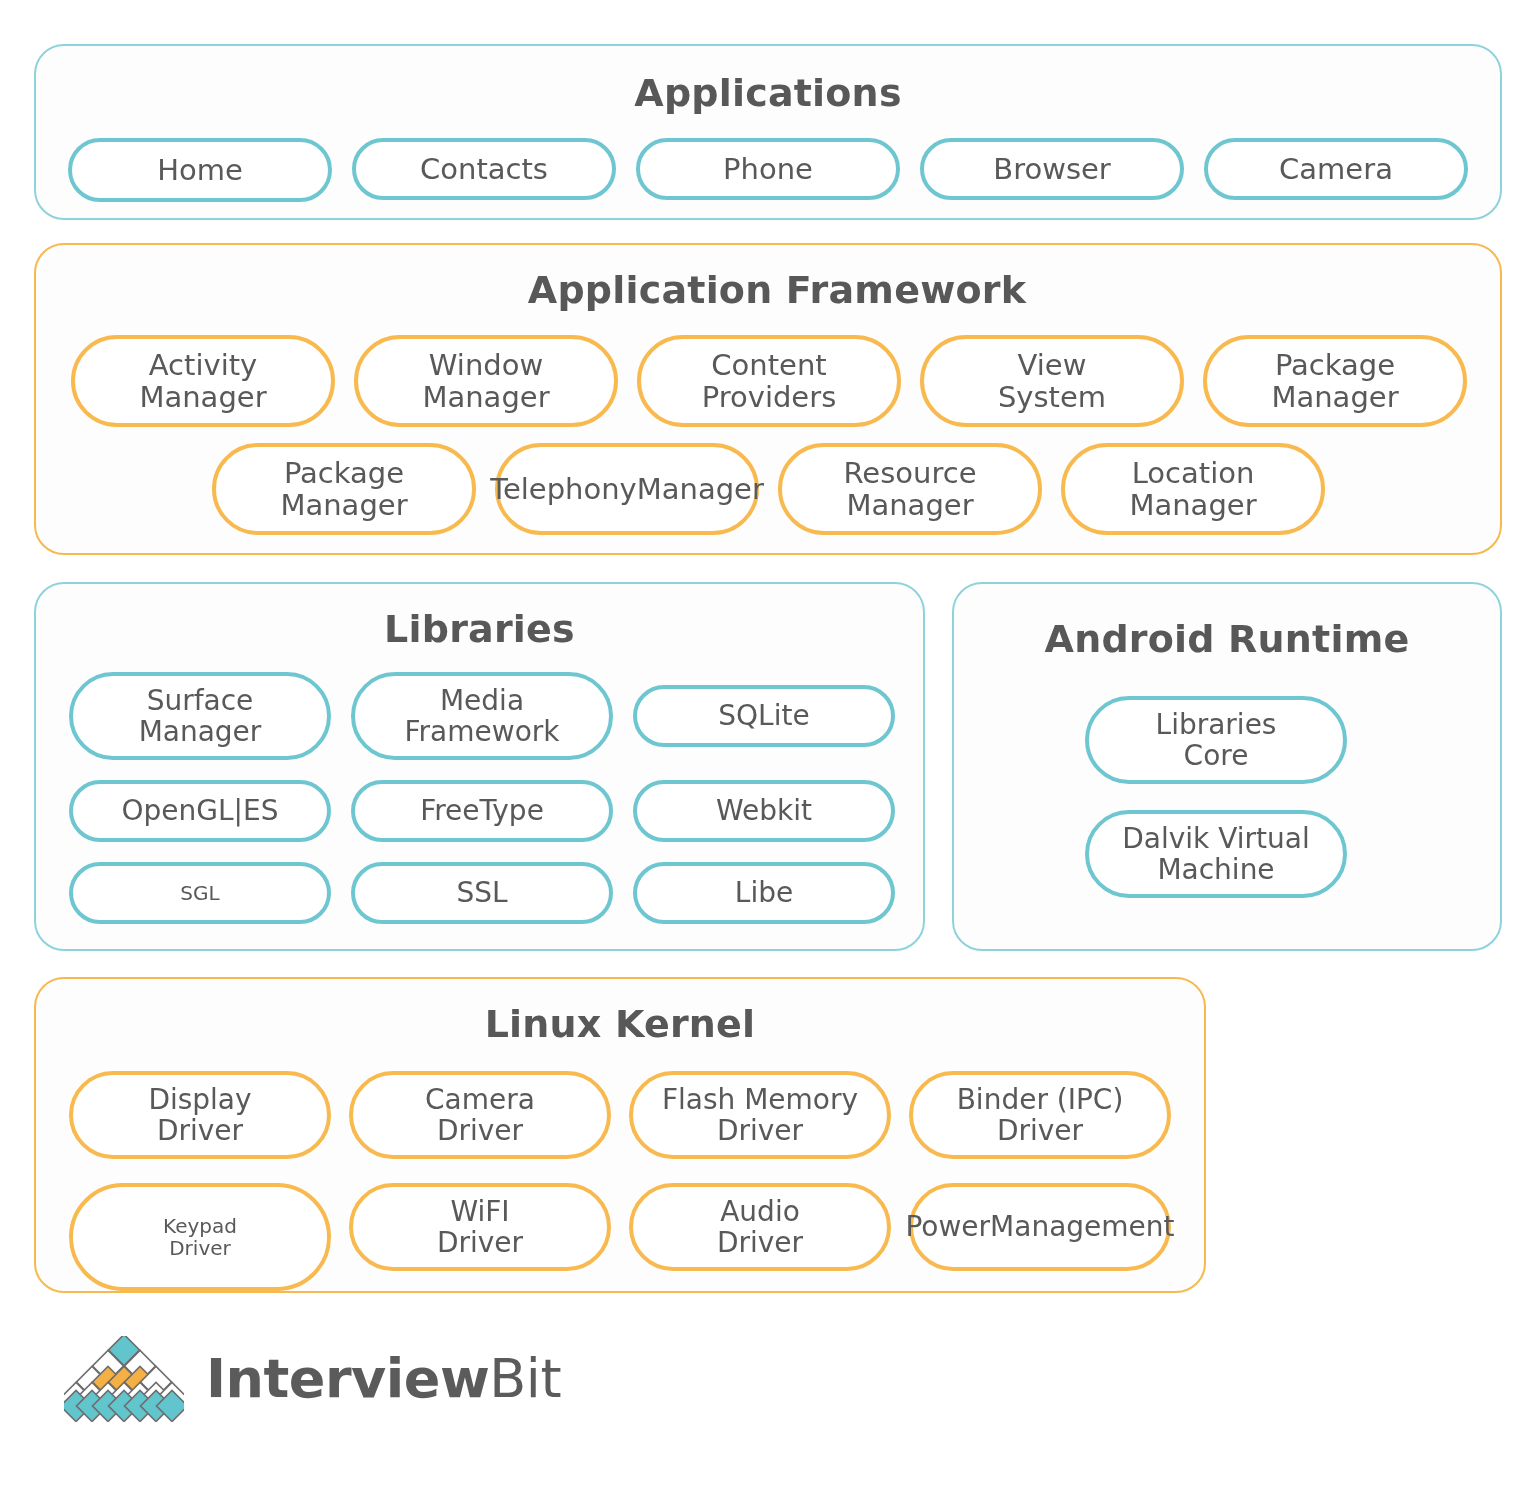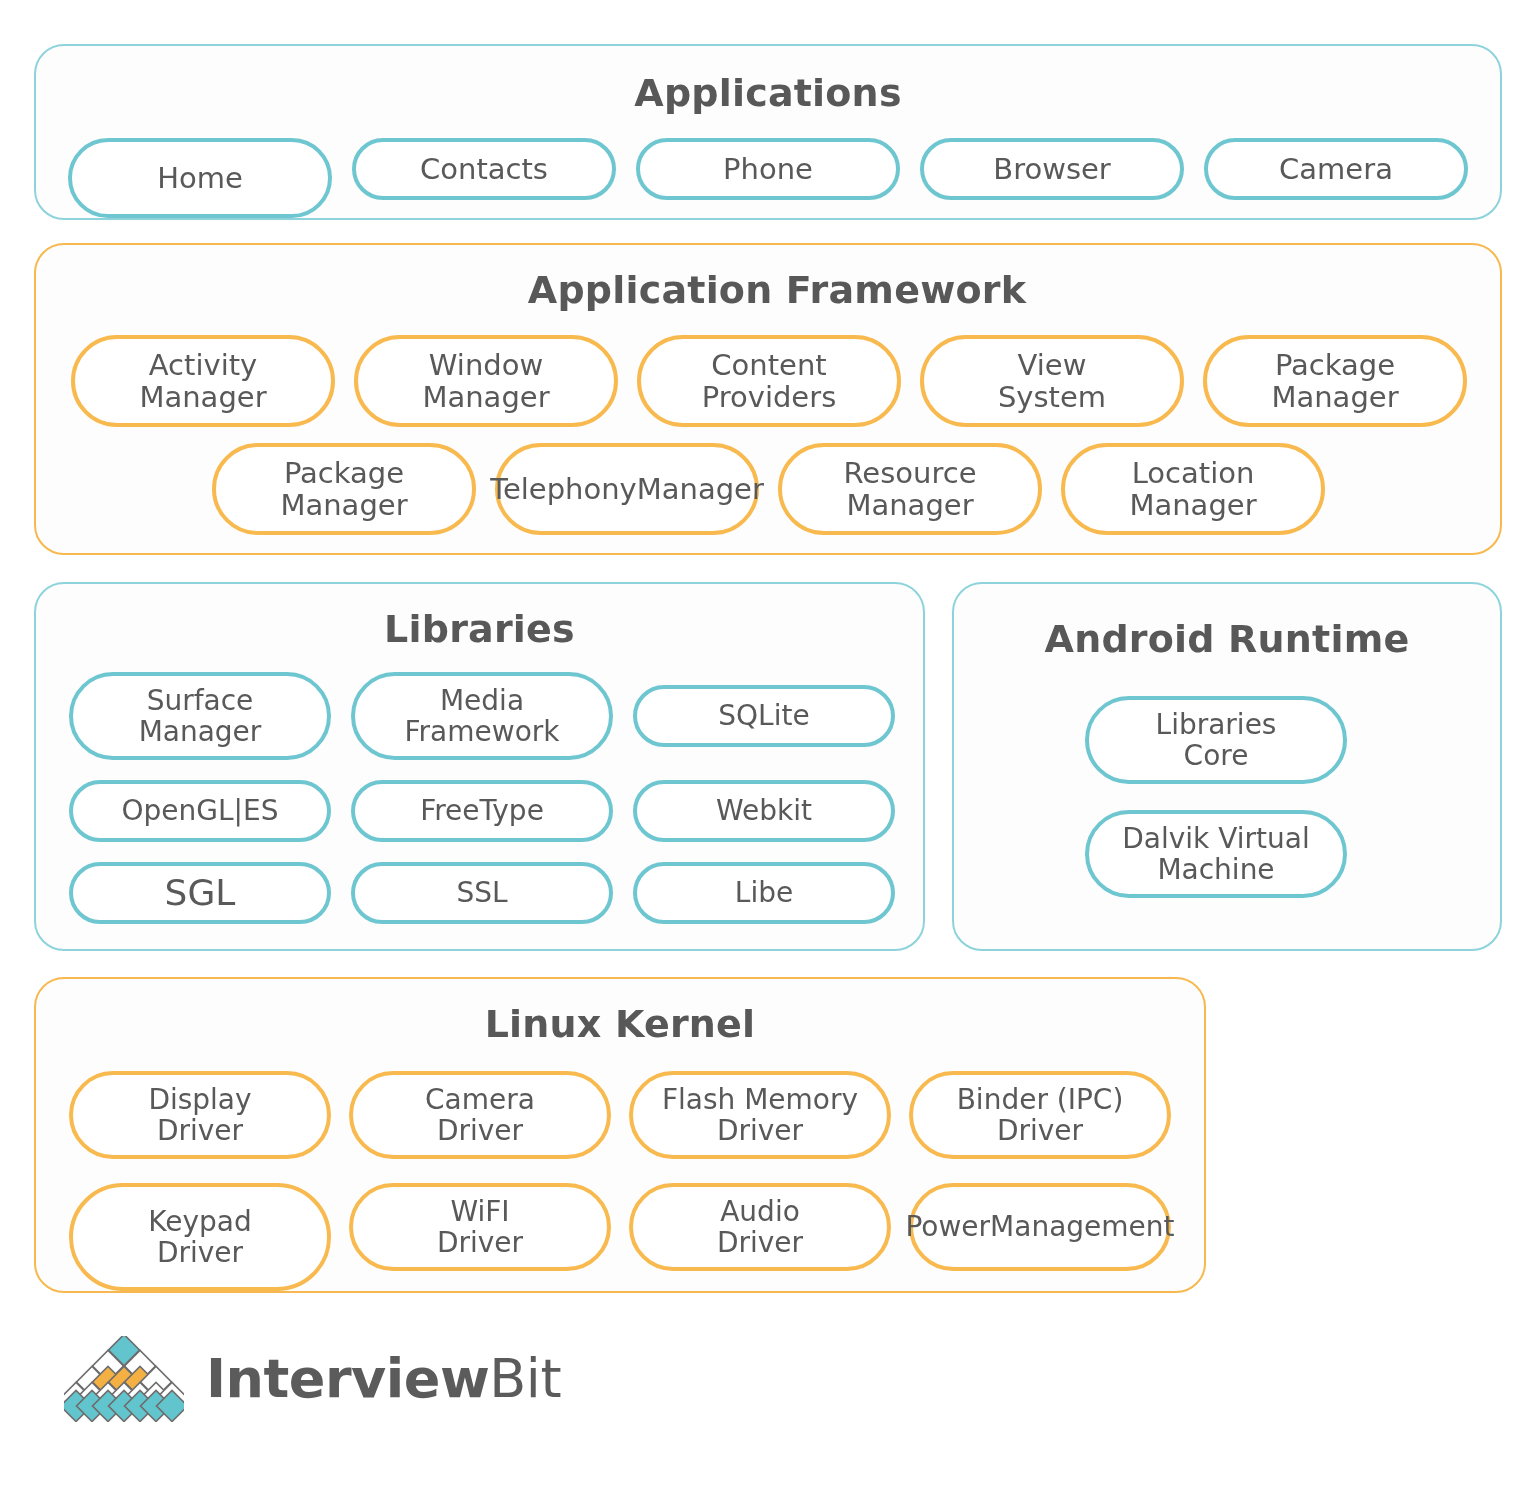--- a/index.html
+++ b/index.html
@@ -88,21 +88,21 @@
   .logo-text .thin { font-weight: normal; }
 </style>
 </head>
 <body>
 
 <div class="canvas">
 
   <div class="panel teal" style="left:34px; top:44px; width:1468px; height:176px;">
     <div class="panel-title" style="top:28px; font-size:38px;">Applications</div>
 
-    <div class="pill" style="left:32px; top:92px; width:264px; height:80px; font-size:29px;">
+    <div class="pill" style="left:32px; top:92px; width:264px; height:64px; font-size:29px;">
       <span class="ptxt">Home</span>
     </div>
     <div class="pill" style="left:316px; top:92px; width:264px; height:62px; font-size:29px;">
       <span class="ptxt">Contacts</span>
     </div>
     <div class="pill" style="left:600px; top:92px; width:264px; height:62px; font-size:29px;">
       <span class="ptxt">Phone</span>
     </div>
     <div class="pill" style="left:884px; top:92px; width:264px; height:62px; font-size:29px;">
       <span class="ptxt">Browser</span>
@@ -172,21 +172,21 @@
     <div class="pill" style="left:33px; top:196px; width:262px; height:62px; font-size:28px;">
       <span class="ptxt">OpenGL|ES</span>
     </div>
     <div class="pill" style="left:315px; top:196px; width:262px; height:62px; font-size:28px;">
       <span class="ptxt">FreeType</span>
     </div>
     <div class="pill" style="left:597px; top:196px; width:262px; height:62px; font-size:28px;">
       <span class="ptxt">Webkit</span>
     </div>
 
-    <div class="pill" style="left:33px; top:278px; width:262px; height:62px; font-size:36px;">
+    <div class="pill" style="left:33px; top:278px; width:262px; height:62px; font-size:20px;">
       <span class="ptxt">SGL</span>
     </div>
     <div class="pill" style="left:315px; top:278px; width:262px; height:62px; font-size:28px;">
       <span class="ptxt">SSL</span>
     </div>
     <div class="pill" style="left:597px; top:278px; width:262px; height:62px; font-size:28px;">
       <span class="ptxt">Libe</span>
     </div>
   </div>
 
@@ -216,21 +216,21 @@
     </div>
     <div class="pill orange" style="left:593px; top:92px; width:262px; height:88px; font-size:28px; flex-direction:column;">
       <span class="ptxt">Flash Memory</span>
       <span class="ptxt">Driver</span>
     </div>
     <div class="pill orange" style="left:873px; top:92px; width:262px; height:88px; font-size:28px; flex-direction:column;">
       <span class="ptxt">Binder (IPC)</span>
       <span class="ptxt">Driver</span>
     </div>
 
-    <div class="pill orange" style="left:33px; top:204px; width:262px; height:108px; font-size:28px; flex-direction:column;">
+    <div class="pill orange" style="left:33px; top:204px; width:262px; height:108px; font-size:20px; flex-direction:column;">
       <span class="ptxt">Keypad</span>
       <span class="ptxt">Driver</span>
     </div>
     <div class="pill orange" style="left:313px; top:204px; width:262px; height:88px; font-size:28px; flex-direction:column;">
       <span class="ptxt">WiFI</span>
       <span class="ptxt">Driver</span>
     </div>
     <div class="pill orange" style="left:593px; top:204px; width:262px; height:88px; font-size:28px; flex-direction:column;">
       <span class="ptxt">Audio</span>
       <span class="ptxt">Driver</span>

